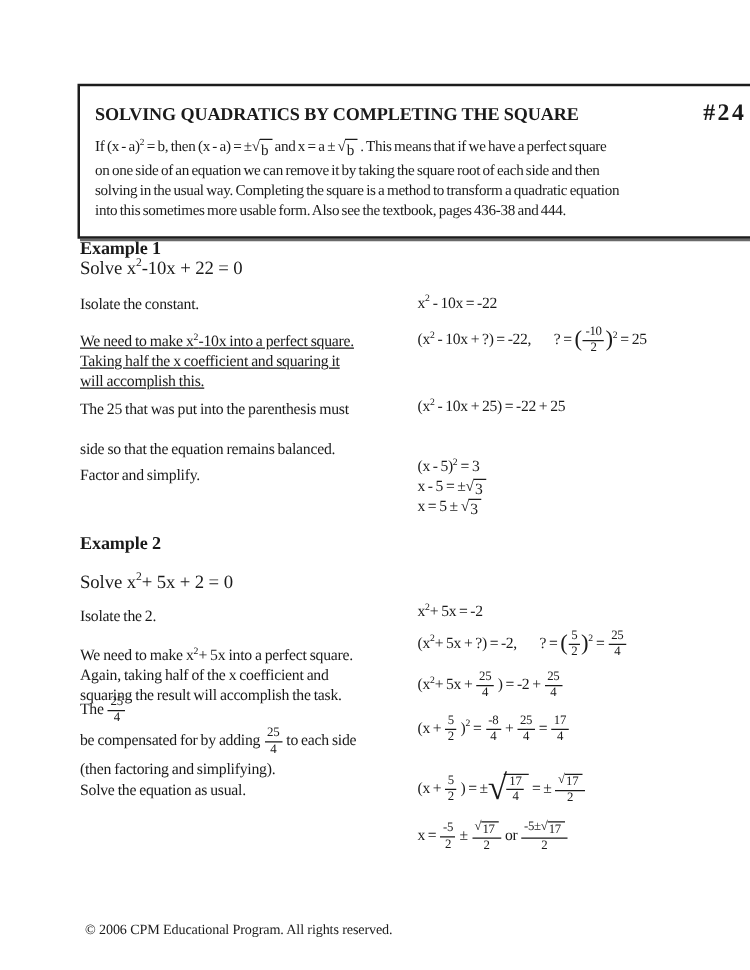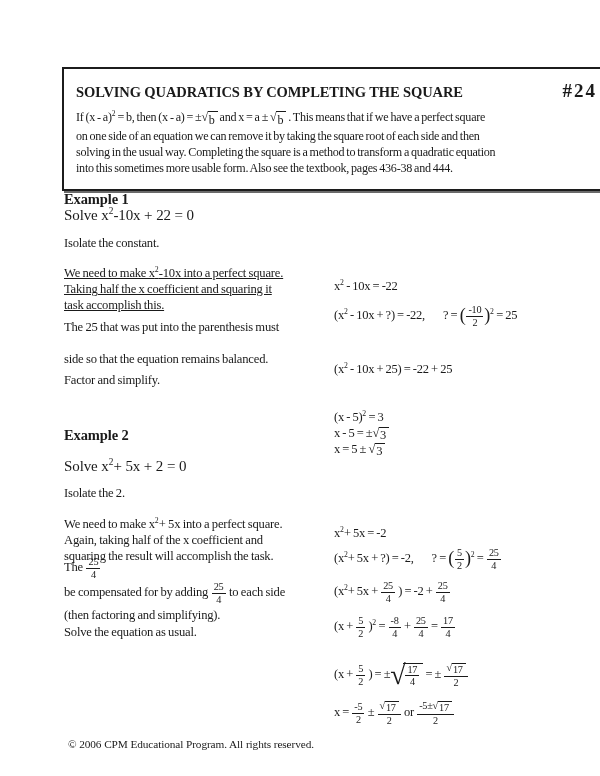--- a/index.html
+++ b/index.html
@@ -32,21 +32,21 @@
   #e1solve { top:20px; }
   #e2solve { top:33px; }
   .step {
     position:absolute; left:2px; width:278px; font-size:12.6px; line-height:16px;
     letter-spacing:-0.2px; word-spacing:-0.5px;
   }
   #e1s1 { top:49px; } #e1s2 { top:76px;text-decoration:underline; } #e1s3 { top:133px; } #e1s4 { top:186px; }
   #e2s1 { top:61px; } #e2s2 { top:89px; } #e2s3 { top:132px; line-height:19px; } #e2s4 { top:200px; }
   .eq {
     position:absolute; left:272px; font-size:12.5px; white-space:nowrap;
-    letter-spacing:-0.25px; word-spacing:-0.6px;margin-top:44px;
+    letter-spacing:-0.25px; word-spacing:-0.6px;
   }
   #e1q1 { top:48px; } #e1q2 { top:74px; } #e1q3 { top:131px; }
   #e1q4 { top:179px; } #e1q5 { top:196px; } #e1q6 { top:212px; }
   #e2q1 { top:57px; } #e2q2 { top:79px; } #e2q3 { top:112px; }
   #e2q4 { top:147px; } #e2q5 { top:194px; } #e2q6 { top:232px; }
   
   sup.ms { font-size:0.62em; letter-spacing:0; }
   .mf {
     display:inline-flex; flex-direction:column; align-items:center;
     vertical-align:middle; font-size:0.82em; line-height:1.15; margin:0 1px;
@@ -80,21 +80,21 @@
         </span><span> and x = a ± </span><span class="mr">
           <span class="mrg">√</span>
           <span class="mrb"><span>b</span></span>
         </span><span> . This means that if we have a perfect square</span><br><span>on one side of an equation we can remove it by taking the square root of each side and then</span><br><span>solving in the usual way. Completing the square is a method to transform a quadratic equation</span><br><span>into this sometimes more usable form.  Also see the textbook, pages 436-38 and 444.</span></div>
   </div>
 
   <section class="ex" id="ex1">
     <h2>Example 1</h2>
     <div class="solve" id="e1solve"><span>Solve x</span><sup class="ms">2</sup><span>-10x + 22 = 0</span></div>
     <div class="step" id="e1s1">Isolate the constant.</div>
-    <div class="step" id="e1s2"><span>We need to make x</span><sup class="ms">2</sup><span>-10x into a perfect square.</span><br><span>Taking half the x coefficient and squaring it</span><br><span>task accomplish this.</span></div>
+    <div class="step" id="e1s2"><span>We need to make x</span><sup class="ms">2</sup><span>-10x into a perfect square.</span><br><span>Taking half the x coefficient and squaring it</span><br><span>will accomplish this.</span></div>
     <div class="step" id="e1s3"><span>The 25 that was put into the parenthesis must</span><br><br><span>side so that the equation remains balanced.</span></div>
     <div class="step" id="e1s4">Factor and simplify.</div>
     <div class="eq" id="e1q1"><span>x</span><sup class="ms">2</sup><span> - 10x = -22</span></div>
     <div class="eq" id="e1q2"><span>(x</span><sup class="ms">2</sup><span> - 10x + ?) = -22,</span><span class="mg"></span><span>? = </span><span class="mp">(</span><span class="mf">
           <span class="mfn"><span>-10</span></span>
           <span class="mfd"><span>2</span></span>
         </span><span class="mp">)</span><sup class="ms">2</sup><span> = 25</span></div>
     <div class="eq" id="e1q3"><span>(x</span><sup class="ms">2</sup><span> - 10x + 25) = -22 + 25</span></div>
     <div class="eq" id="e1q4"><span>(x - 5)</span><sup class="ms">2</sup><span> = 3</span></div>
     <div class="eq" id="e1q5"><span>x - 5 = ±</span><span class="mr">

